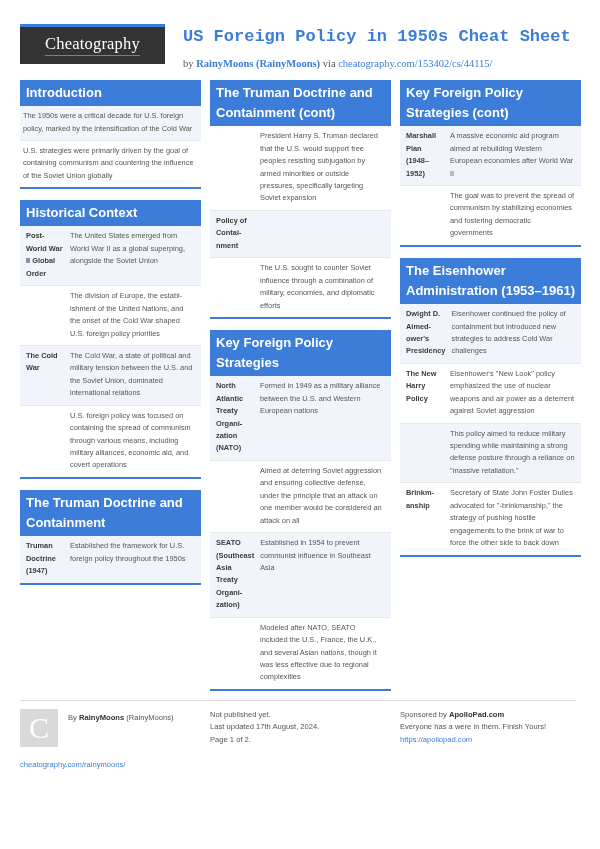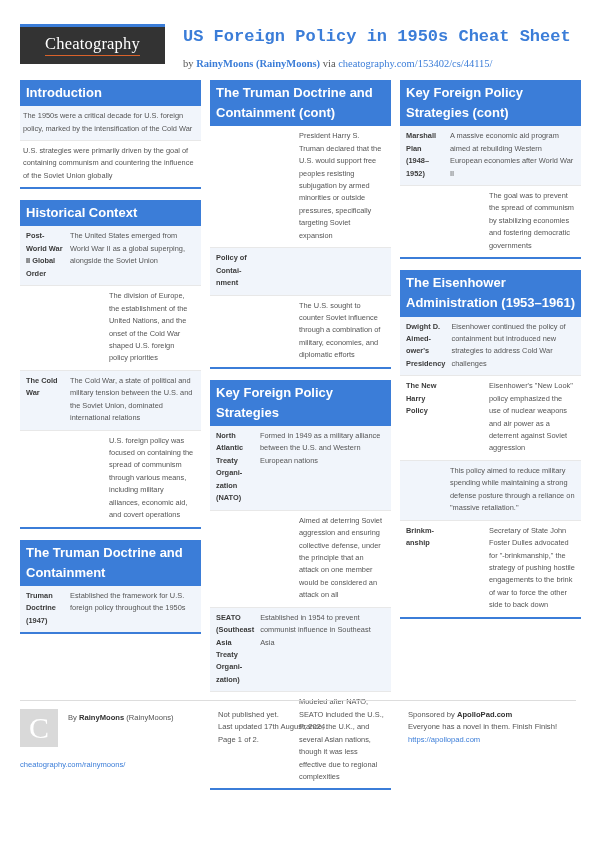--- a/index.html
+++ b/index.html
@@ -99,21 +99,21 @@
     padding: 3px 5px 3px 6px;
   }
   .rows { display: block; }
   .row {
     display: flex;
     align-items: stretch;
     border-bottom: 1px solid #e8e8e8;
   }
   .row:last-child { border-bottom: none; }
   .row.alt { background: #f1f5fb; }
-  .row.plain { background: #ffffff; gap: 39px; }
+  .row.plain { background: #ffffff; }
   .cell-k {
     flex: 0 0 47px;
     box-sizing: border-box;
     padding: 4px 3px 5px 6px;
     font-size: 7.4px;
     font-weight: bold;
     color: #3b3b3b;
     line-height: 1.68;
   }
   .cell-v {
@@ -162,21 +162,20 @@
   .author-link {
     font-size: 7.6px;
     color: #3b7dd8;
     margin-top: 12px;
     line-height: 1.5;
   }
   .fline {
     font-size: 7.6px;
     color: #555555;
     line-height: 1.62;
-    margin-left: 8px;
   }
   .fline.link { color: #3b7dd8; }
   .fline b { color: #333333; text-align: right; }
 </style>
 </head>
 <body>
 
 <div class="page">
 
   <div class="header">
@@ -334,18 +333,18 @@
     <div class="fcol mid">
       <div class="fline">Not published yet.</div>
       <div class="fline">Last updated 17th August, 2024.</div>
       <div class="fline">Page 1 of 2.</div>
     </div>
 
     <div class="fcol right">
       <div class="fline">
         <span>Sponsored by </span><b>ApolloPad.com</b>
       </div>
-      <div class="fline">Everyone has a novel in them. Finish Finish!</div>
+      <div class="fline">Everyone has a were in them. Finish Yours!</div>
       <div class="fline link">https://apollopad.com</div>
     </div>
   </div>
 
 </div>
 
 </body></html>

